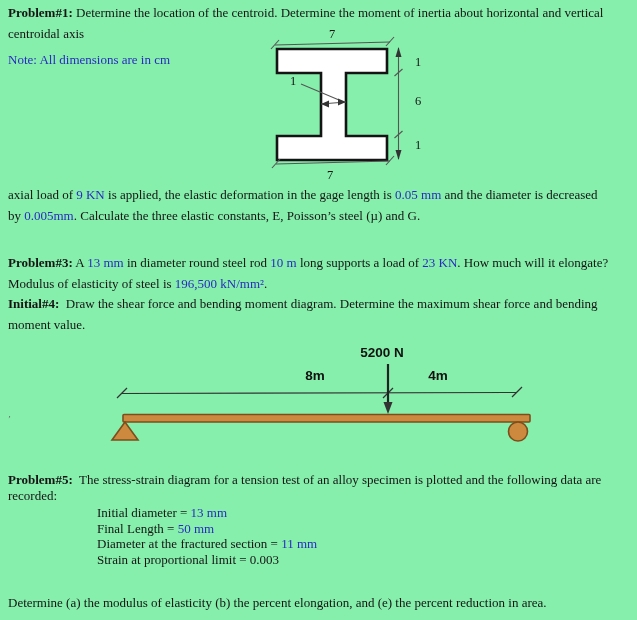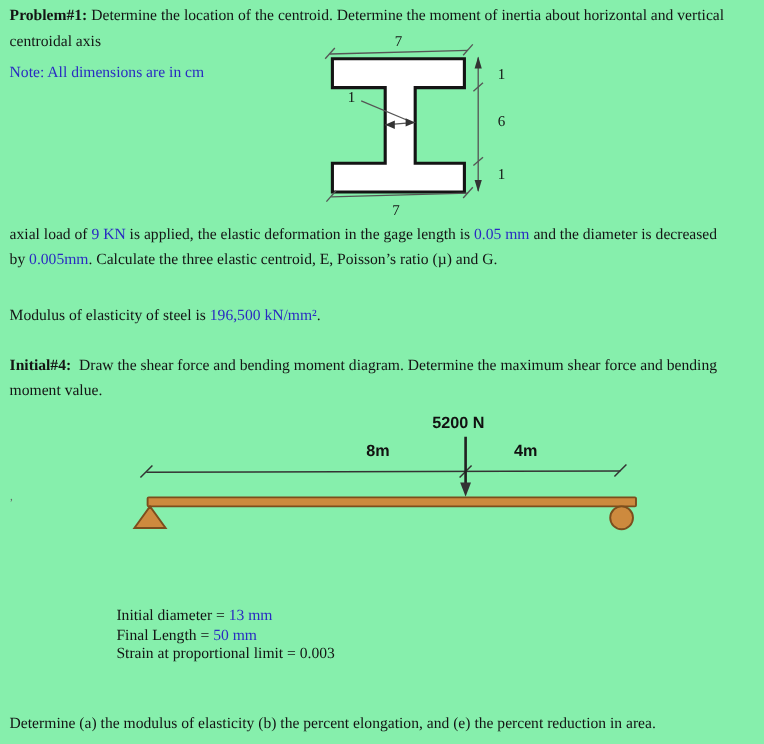--- a/index.html
+++ b/index.html
@@ -89,23 +89,24 @@
       <text class="figtext" x="43" y="57" text-anchor="middle">1</text>
       <line class="dim" x1="51" y1="56" x2="89" y2="72"></line>
       <line class="dim" x1="71" y1="76" x2="96" y2="74"></line>
       <polygon class="arrowfill" points="71,76 79,72.5 79,79.5"></polygon>
       <polygon class="arrowfill" points="96,74 88,70.5 88,77.5"></polygon>
     </svg>
   </div>
 
   <div class="para" style="top:187px;">
       <div class="line"><span>axial load of </span><span class="hl">9 KN</span><span> is applied, the elastic deformation in the gage length is </span><span class="hl">0.05 mm</span><span> and the diameter is decreased</span></div>
-      <div class="line"><span>by </span><span class="hl">0.005mm</span><span>. Calculate the three elastic centroid, E, Poisson’s ratio (µ) and G.</span></div>
+      <div class="line"><span>by </span><span class="hl">0.005mm</span><span>. Calculate the three elastic constants, E, Poisson’s steel (µ) and G.</span></div>
     </div>
   <div class="para" style="top:255px;">
+      <div class="line"><span class="b">Problem#3:</span><span> A </span><span class="hl">13 mm</span><span> in diameter round steel rod </span><span class="hl">10 m</span><span> long supports a load of </span><span class="hl">23 KN</span><span>. How much will it elongate?</span></div>
       <div class="line"><span>Modulus of elasticity of steel is </span><span class="hl">196,500 kN/mm²</span><span>.</span></div>
     </div>
   <div class="para" style="top:296px;">
       <div class="line"><span class="b">Initial#4:</span><span>  Draw the shear force and bending moment diagram. Determine the maximum shear force and bending</span></div>
       <div class="line"><span>moment value.</span></div>
     </div>
 
   <div class="fig" style="left:60px; top:342px;">
     <svg width="520" height="104" viewBox="0 0 520 104">
 
@@ -124,22 +125,27 @@
       <rect class="beam-part" x="63" y="72.5" width="407" height="7.5" rx="1"></rect>
 
       <polygon class="beam-part" points="65,80 52,98 78,98"></polygon>
 
       <circle class="beam-part" cx="458" cy="89.5" r="9.5"></circle>
     </svg>
   </div>
 
   <div class="stray">’</div>
 
+  <div class="para tight" style="top:472px;">
+      <div class="line"><span class="b">Problem#5:</span><span>  The stress-strain diagram for a tension test of an alloy specimen is plotted and the following data are</span></div>
+      <div class="line"><span>recorded:</span></div>
+    </div>
   <div class="para tight" style="top:505px; left:97px;">
       <div class="line"><span>Initial diameter = </span><span class="hl">13 mm</span></div>
       <div class="line"><span>Final Length = </span><span class="hl">50 mm</span></div>
+      <div class="line"><span>Diameter at the fractured section = </span><span class="hl">11 mm</span></div>
       <div class="line"><span>Strain at proportional limit = 0.003</span></div>
     </div>
   <div class="para single" style="top:595px;">
       <div class="line"><span>Determine (a) the modulus of elasticity (b) the percent elongation, and (e) the percent reduction in area.</span></div>
     </div>
 
 </div>
 
 </body></html>

